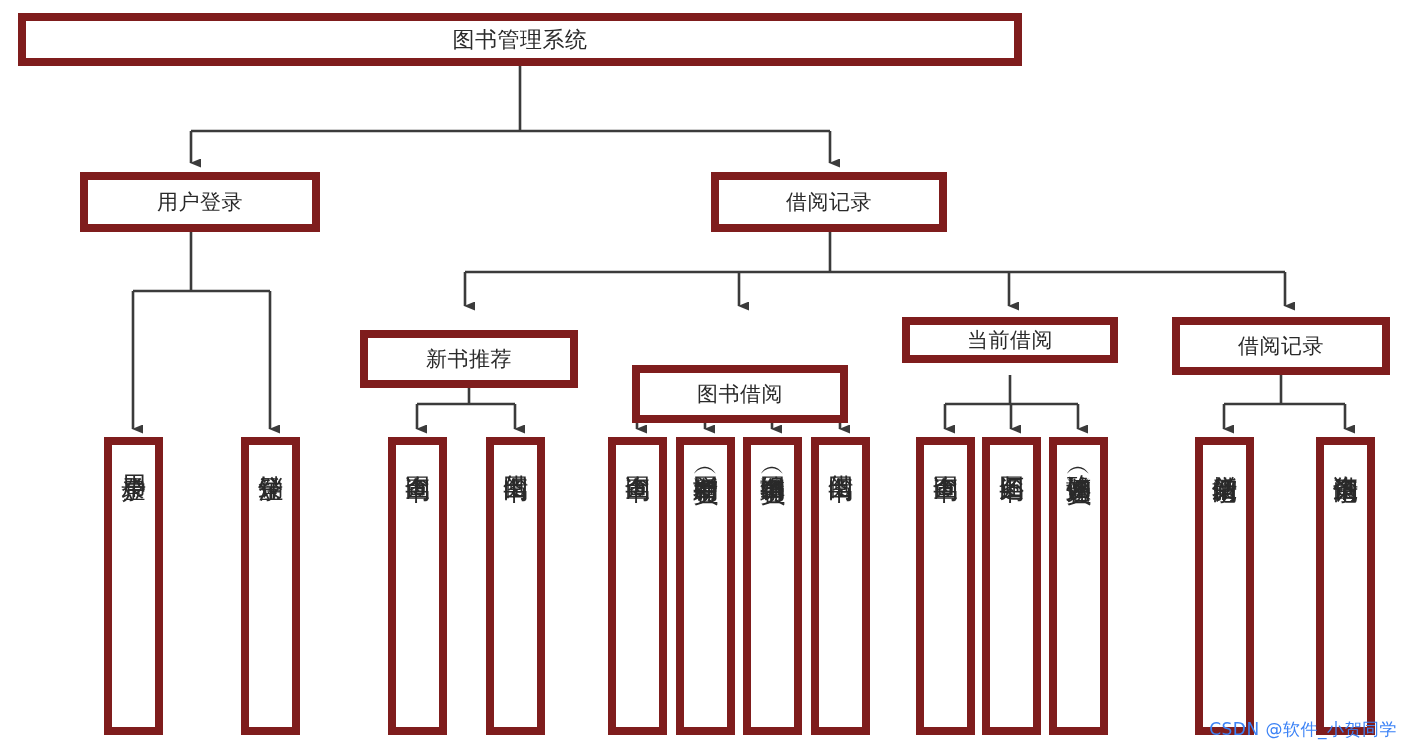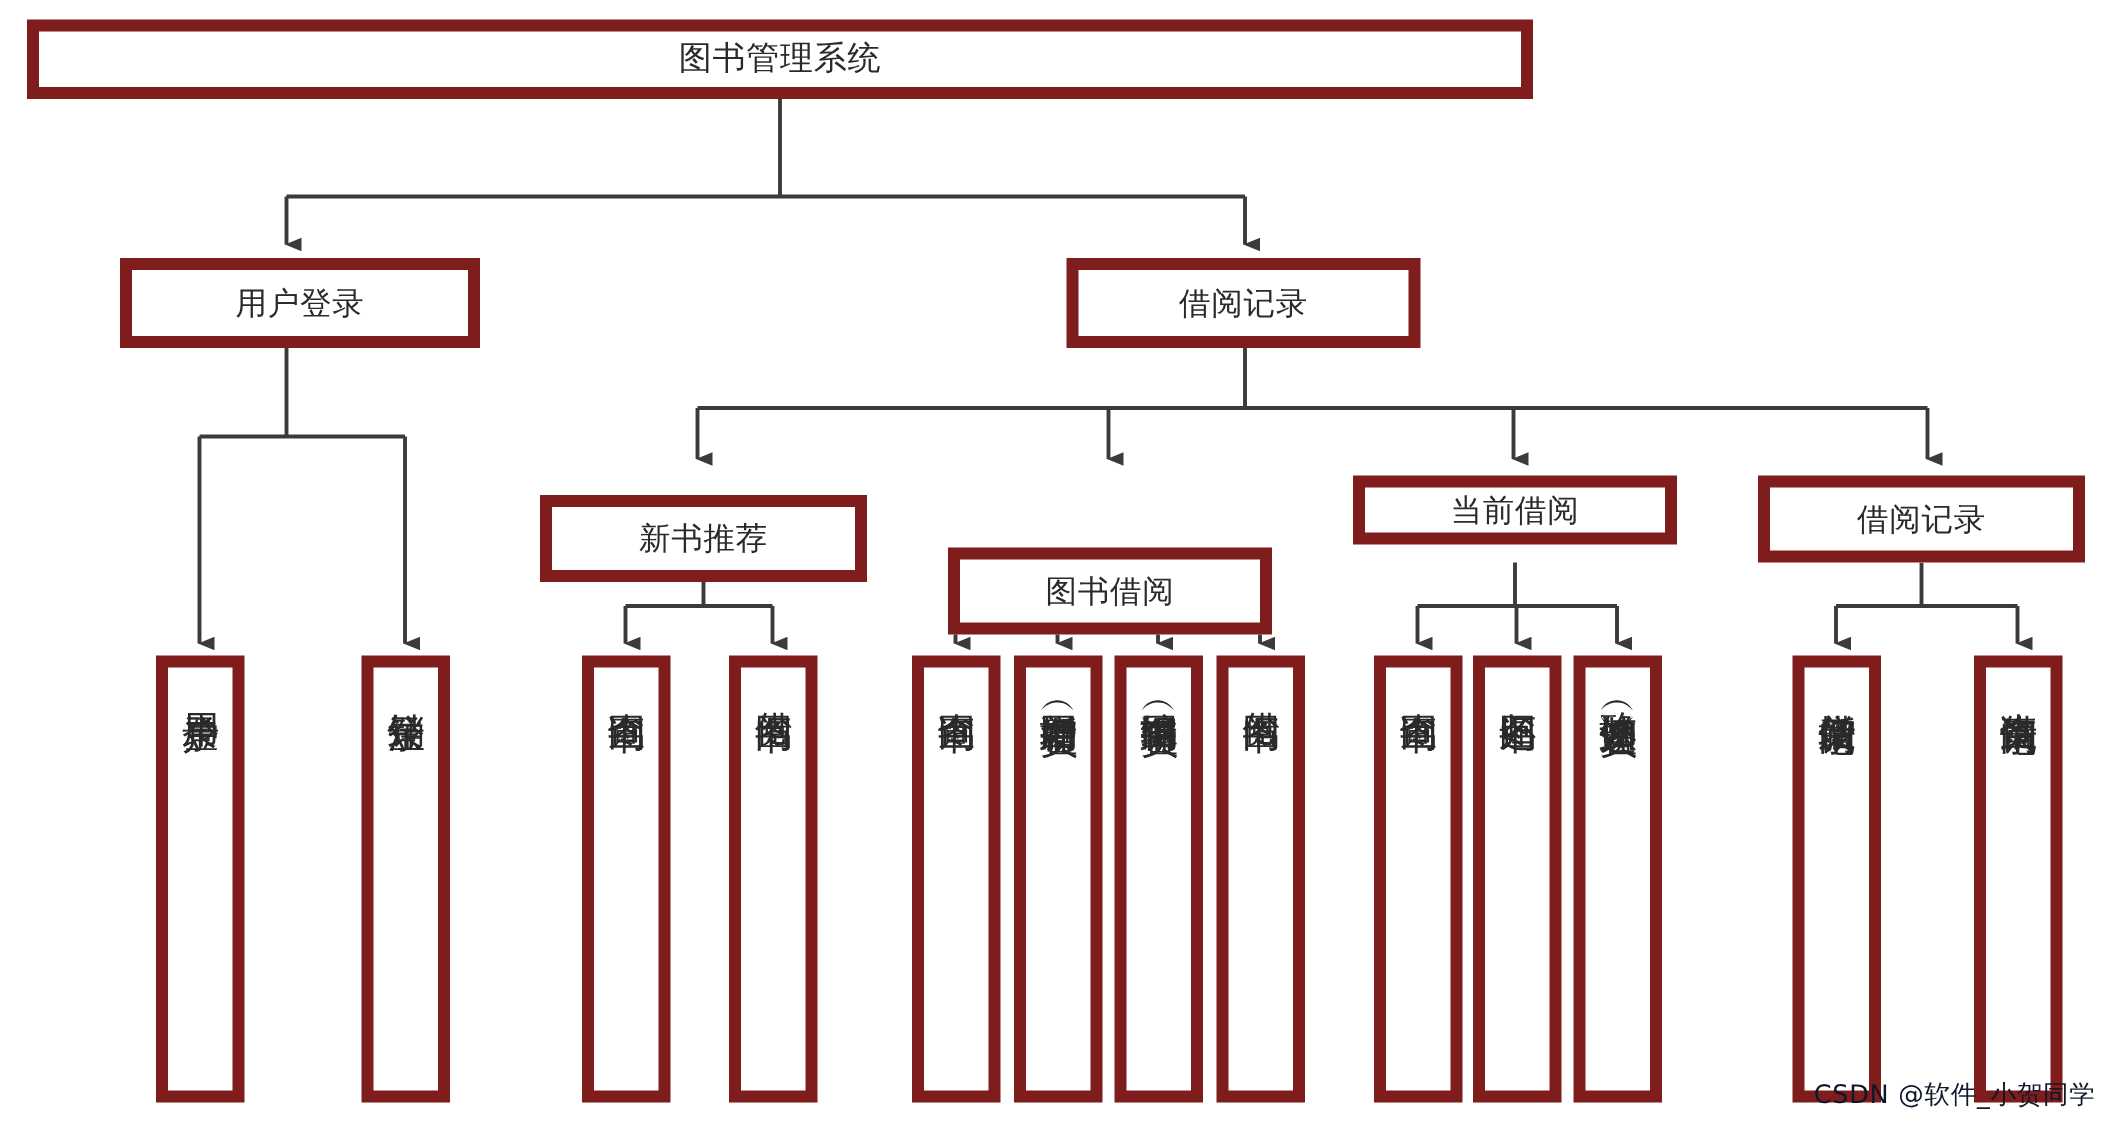--- a/index.html
+++ b/index.html
@@ -64,21 +64,21 @@
     letter-spacing: 1px;
     white-space: nowrap;
     text-align: left;
   }
   
   #watermark {
     position: absolute;
     right: 8px;
     bottom: 6px;
     font-size: 17px;
-    color: #0f172a;
+    color: #3b82f6;
     letter-spacing: 0.5px;
     white-space: nowrap;
     user-select: none;
   }
 </style>
 </head>
 <body>
 
 <div id="diagram-root">
 

